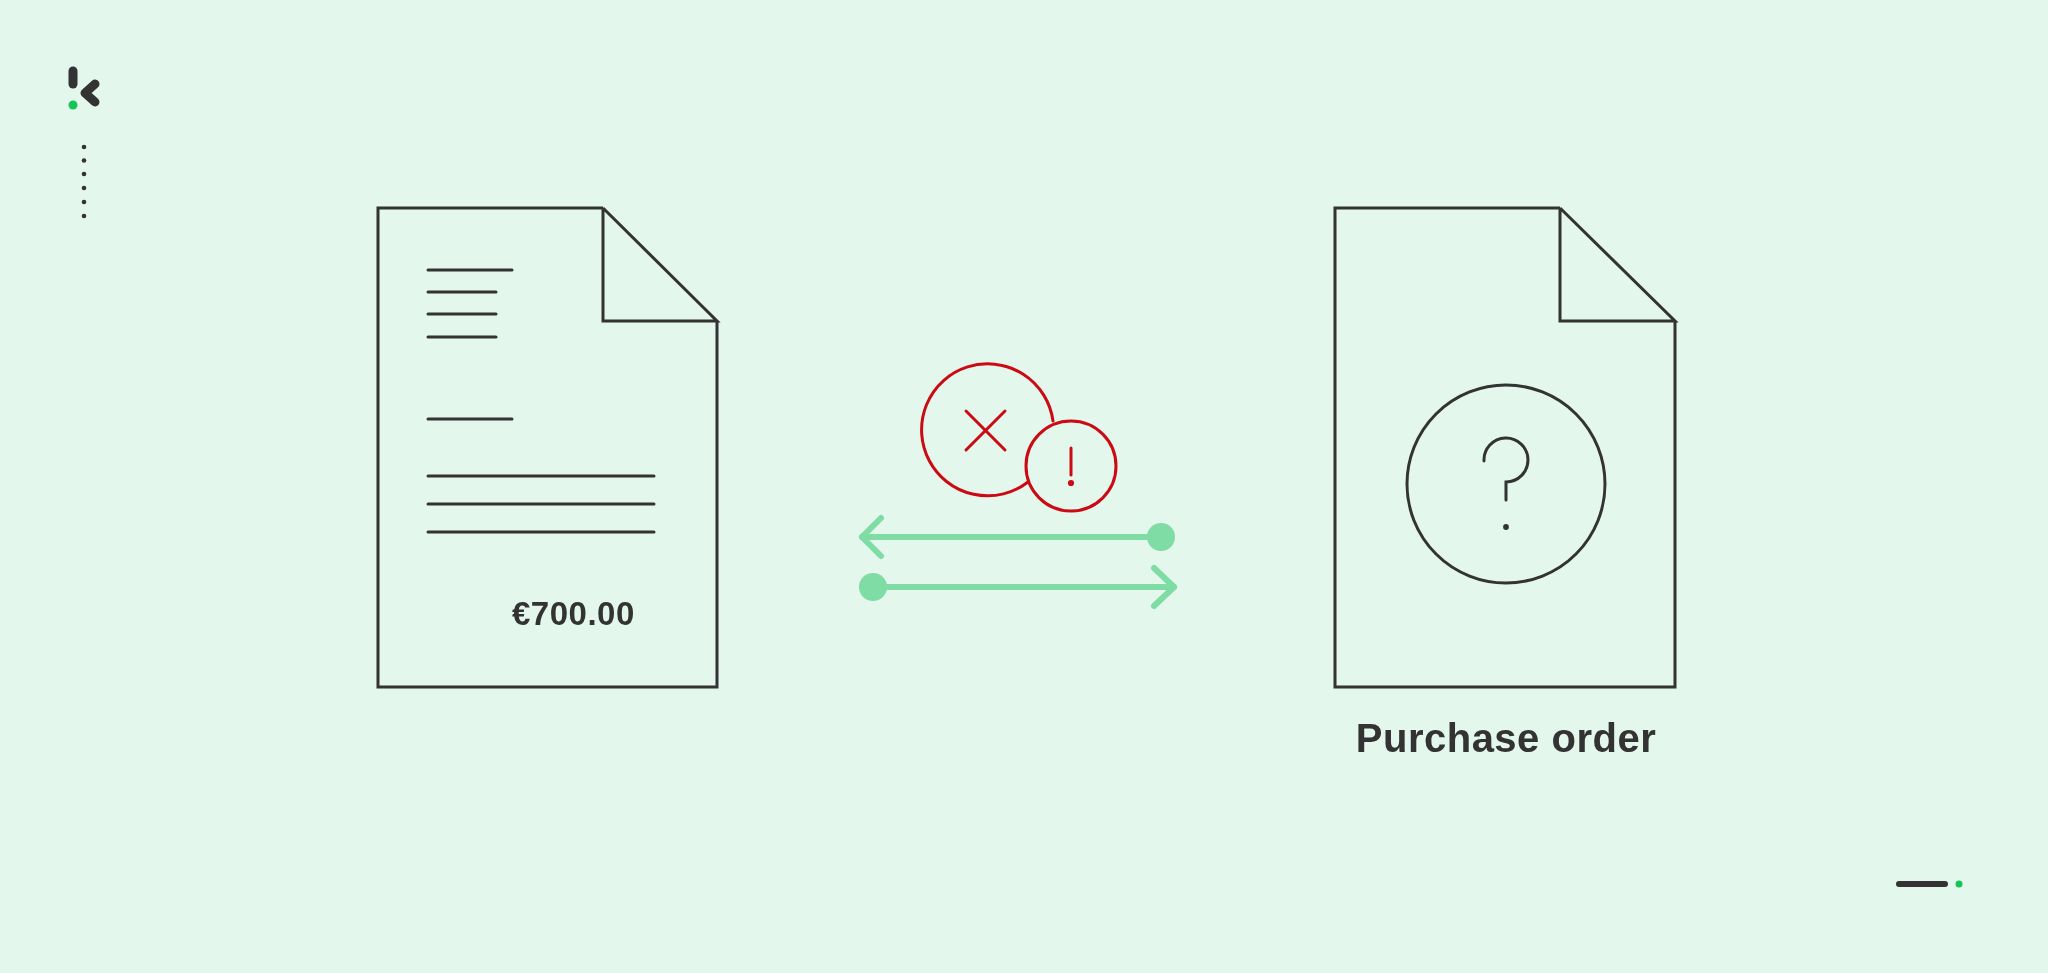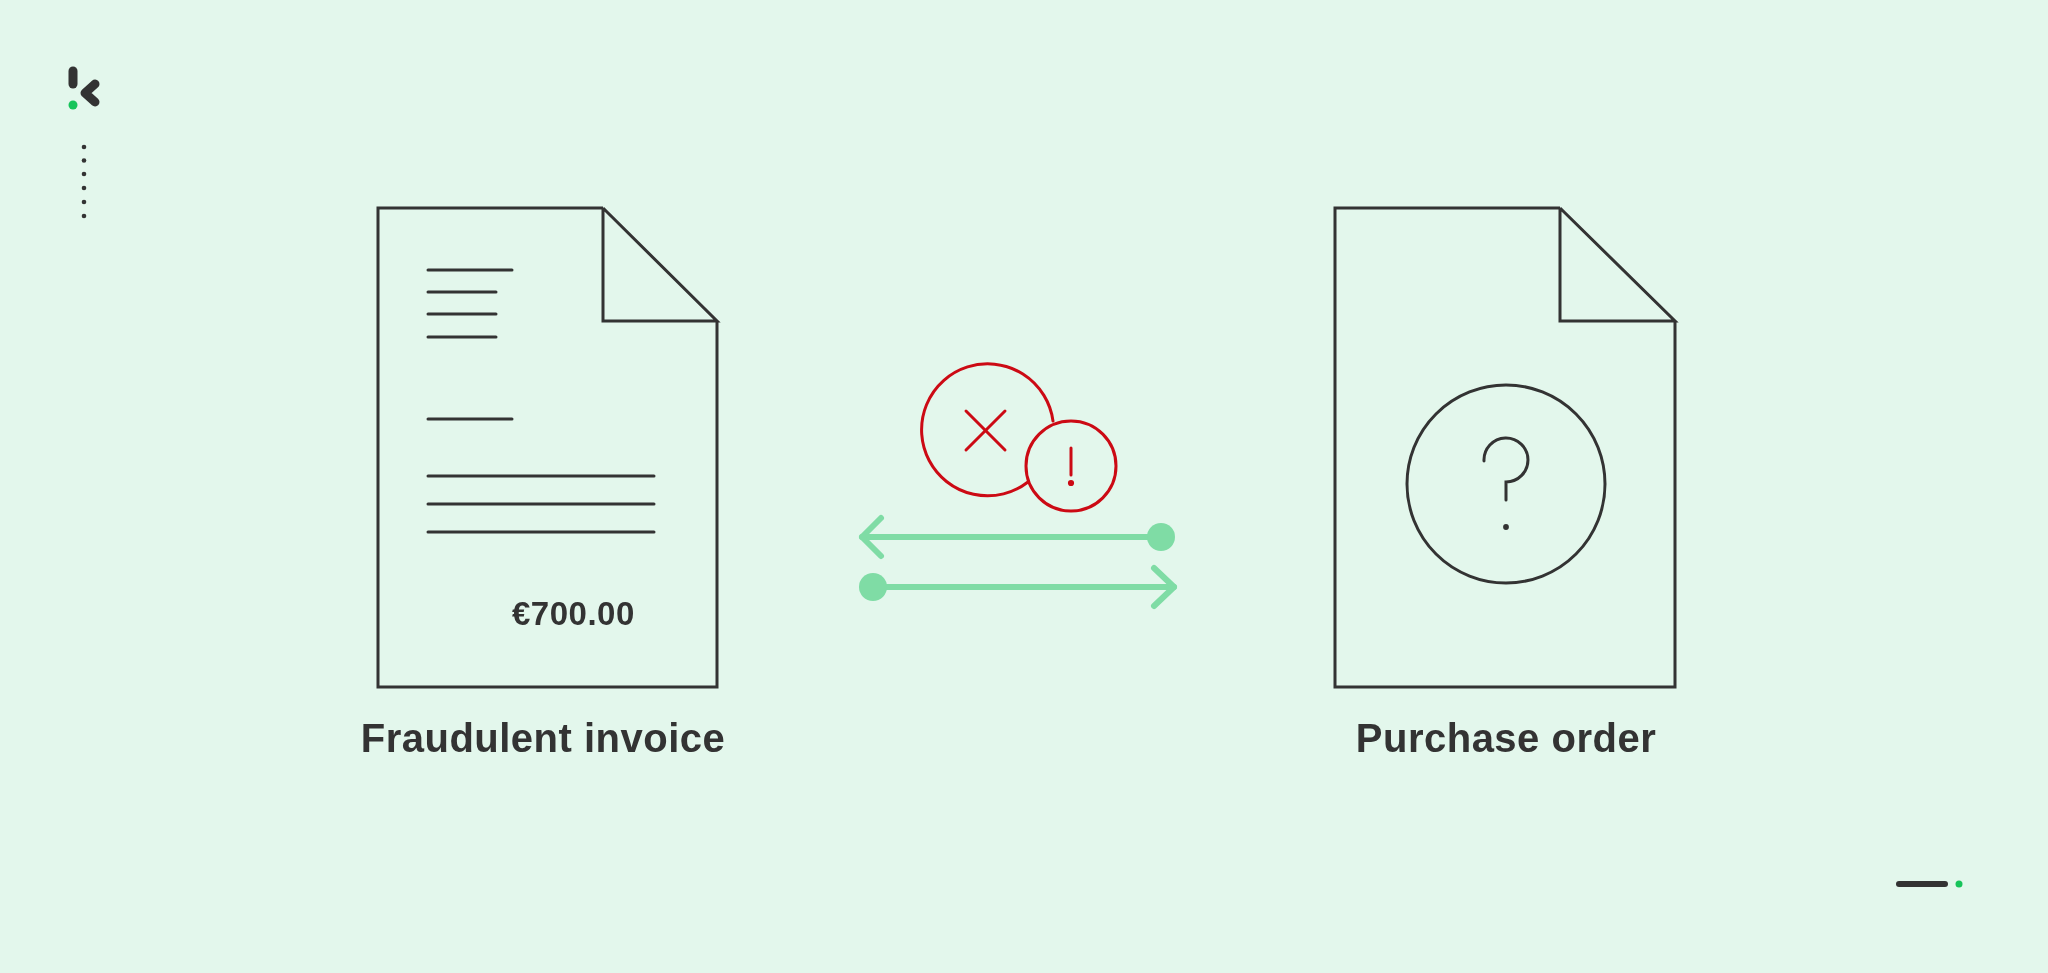--- a/index.html
+++ b/index.html
@@ -114,17 +114,16 @@
     </g>
 
     <g>
       <line x1="1899" y1="884" x2="1945" y2="884" stroke="#333333" stroke-width="6" stroke-linecap="round"></line>
       <circle cx="1959" cy="884" r="3.5" fill="#17c45a"></circle>
     </g>
   </svg>
 
   <div class="amount" style="left:512px; top:597px;">€700.00</div>
 
-  <div class="label" style="left:543px; top:718px;">Fraudulent invoice</div>
 
   <div class="label" style="left:1506px; top:718px;text-align:right;">Purchase order</div>
 
 </div>
 
 </body></html>

